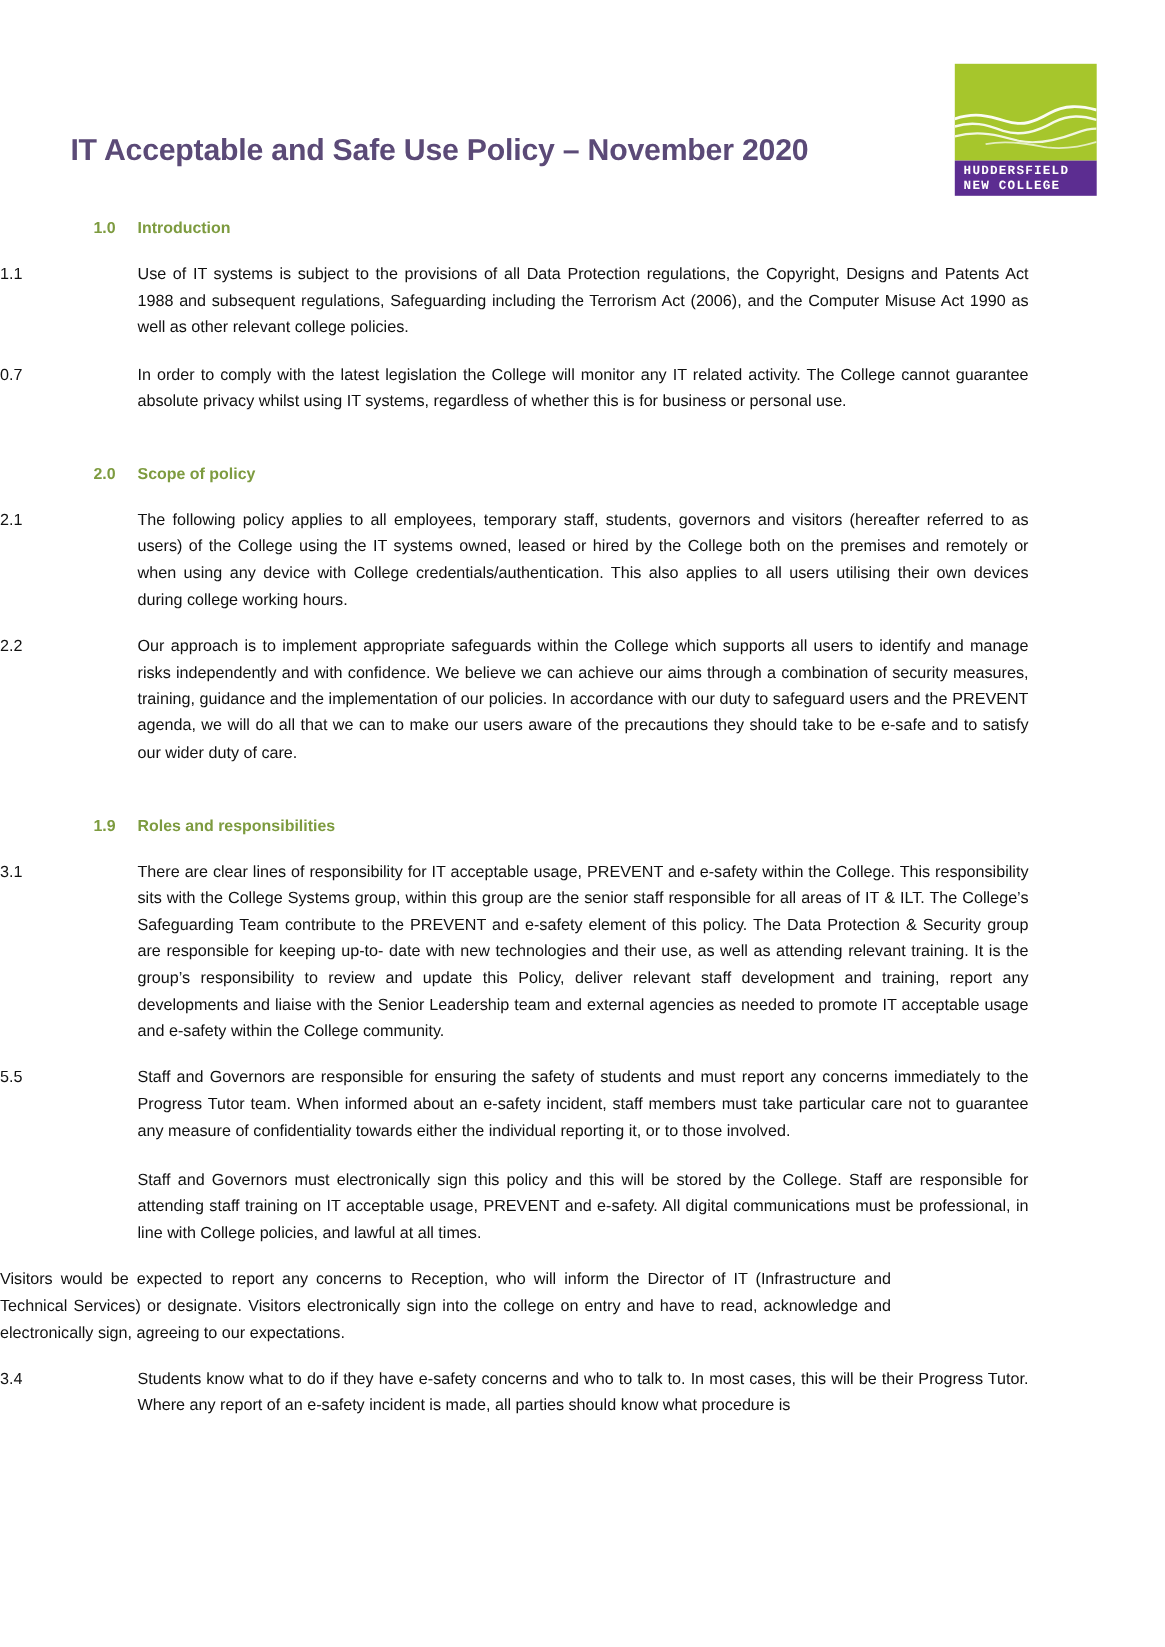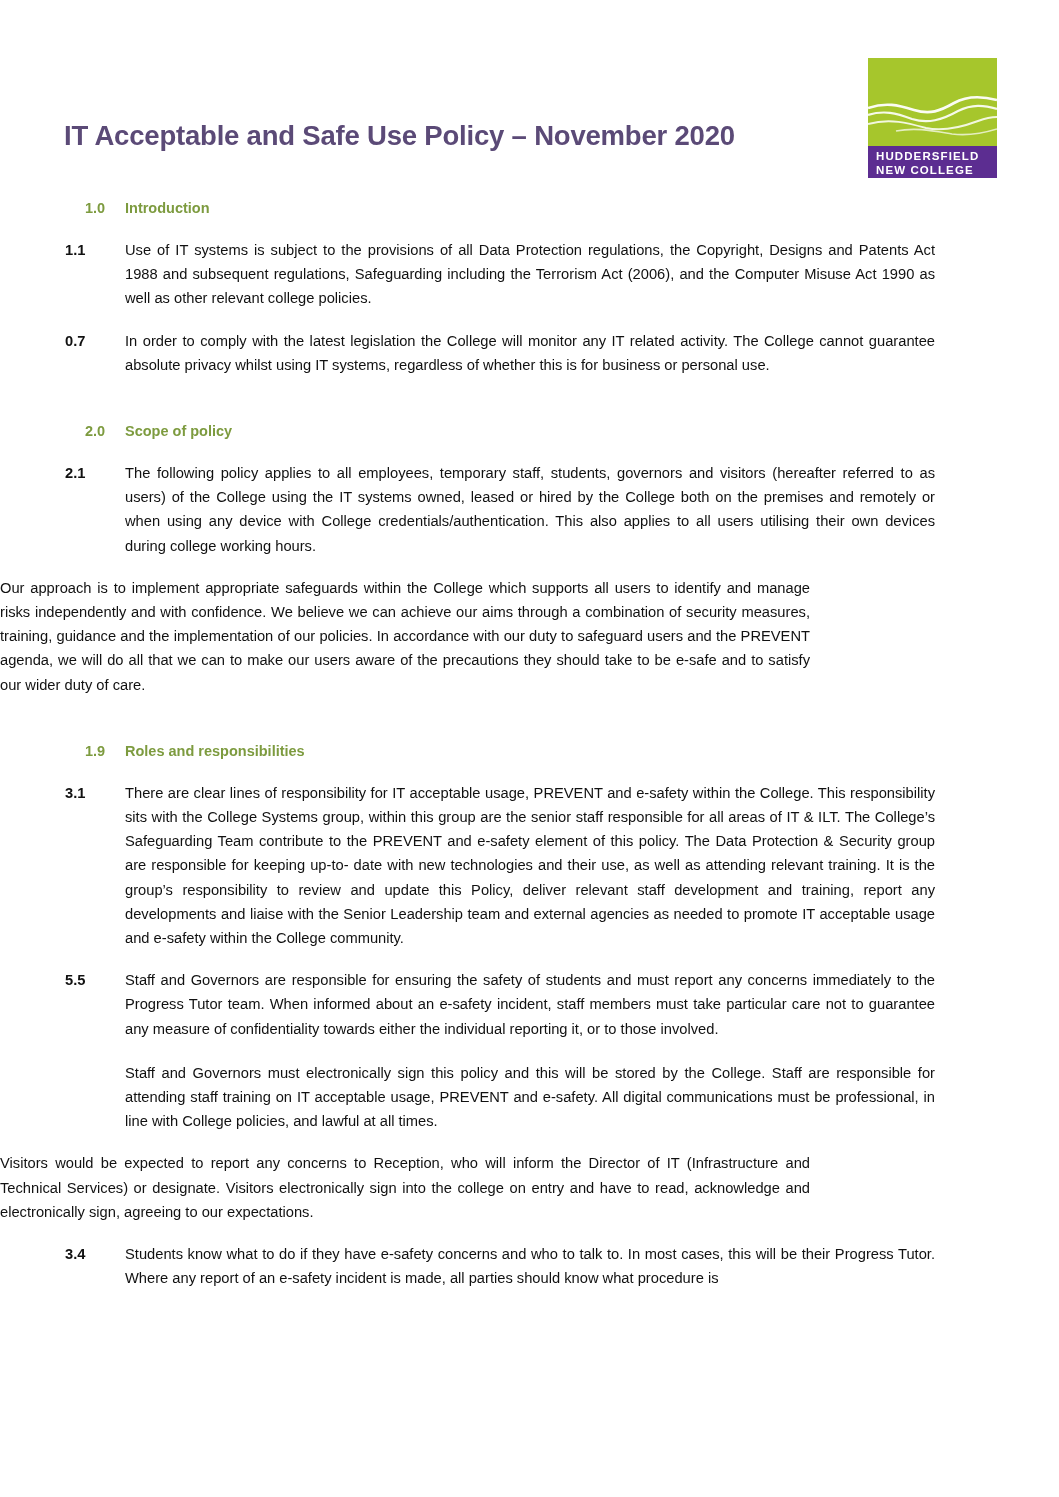--- a/index.html
+++ b/index.html
@@ -67,21 +67,21 @@
     height: 32px;
     background: #5c2d91;
     color: #ffffff;
     font-size: 11.5px;
     font-weight: bold;
     letter-spacing: 1.1px;
     line-height: 14px;
     padding: 3px 0 0 8px;
     box-sizing: border-box;
   }
-  .logo-purple div { white-space: nowrap; }
+  .logo-purple div { white-space: nowrap; font-family: Liberation Mono, monospace; }
 
   
   .content {
     position: absolute;
     left: 0;
     top: 200px;
     width: 1059px;
   }
 
   .section-head {
@@ -101,23 +101,21 @@
   .section-head .ttl { }
 
   .para {
     display: flex;
     font-size: 14.7px;
     line-height: 24.2px;
     color: #111111;
   }
   .para .num {
     flex: 0 0 125px;
-    padding-left: 65px;
-    box-sizing: border-box;
-    font-weight: bold;
+    box-sizing: border-box;
   }
   .para .txt {
     flex: 1 1 auto;
     max-width: 872px;
     padding-right: 62px;
     box-sizing: border-box;
     text-align: justify;
     hyphens: none;
   }
   .sp-para { height: 18px; }
@@ -176,20 +174,21 @@
     </div>
     <div class="sp-head-after"></div>
 
     <div class="para">
       <div class="num">2.1</div>
       <div class="txt">The following policy applies to all employees, temporary staff, students, governors and visitors (hereafter referred to as users) of the College using the IT systems owned, leased or hired by the College both on the premises and remotely or when using any device with College credentials/authentication.  This also applies to all users utilising their own devices during college working hours.</div>
     </div>
     <div class="sp-para"></div>
 
     <div class="para">
+      <div class="num">2.2</div>
       <div class="txt">Our approach is to implement appropriate safeguards within the College which supports all users to identify and manage risks independently and with confidence.  We believe we can achieve our aims through a combination of security measures, training, guidance and the implementation of our policies.  In accordance with our duty to safeguard users and the PREVENT agenda, we will do all that we can to make our users aware of the precautions they should take to be e-safe and to satisfy our wider duty of care.</div>
     </div>
     <div class="sp-section"></div>
 
     <div class="section-head">
       <div class="num">1.9</div>
       <div class="ttl">Roles and responsibilities</div>
     </div>
     <div class="sp-head-after"></div>
 

